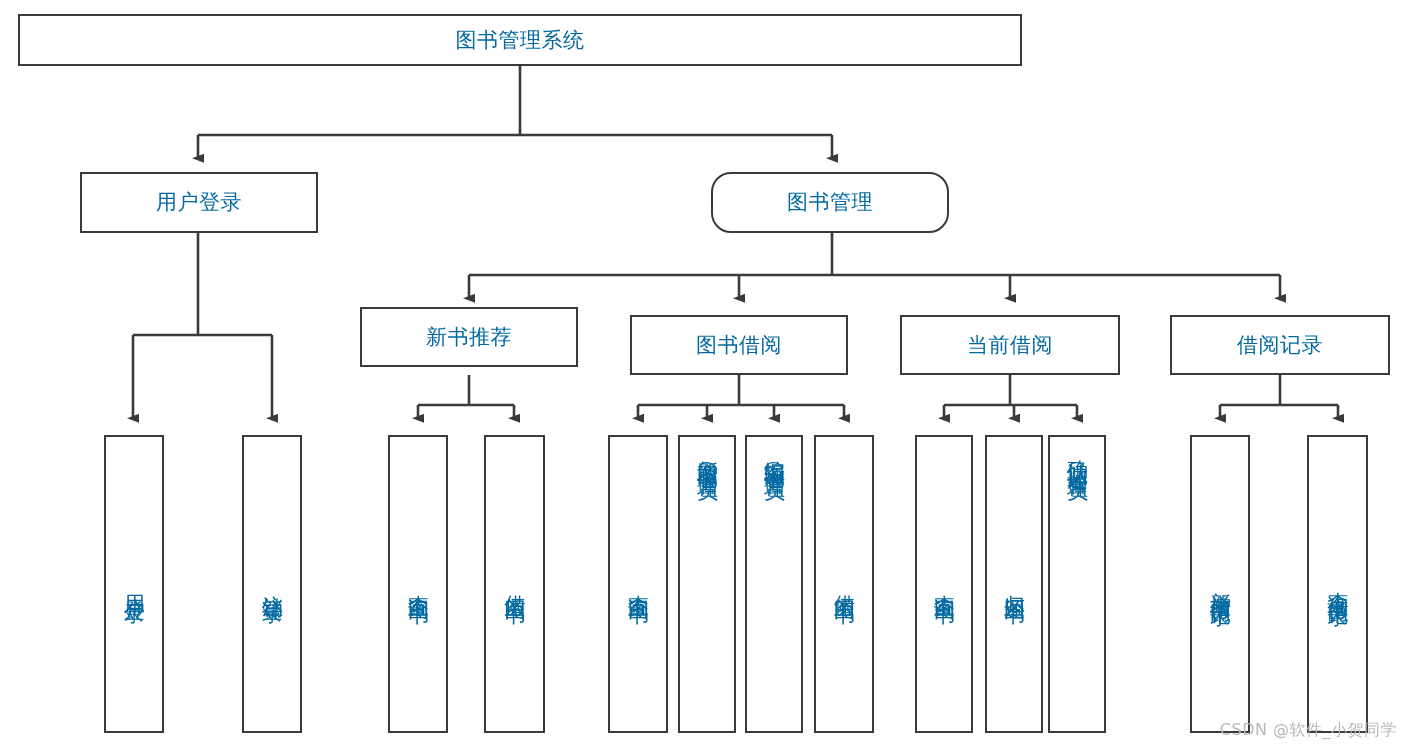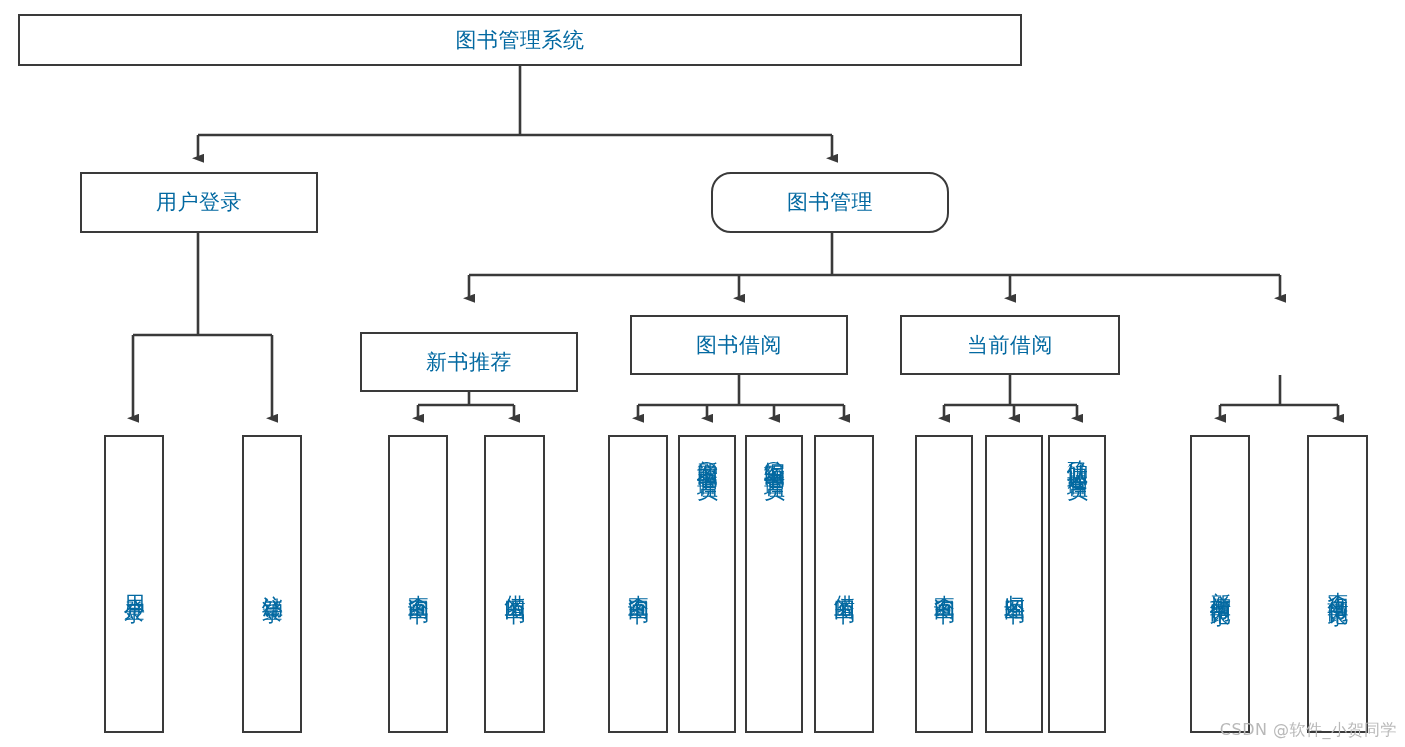--- a/index.html
+++ b/index.html
@@ -134,29 +134,32 @@
     <span class="lbl">图书管理系统</span>
   </div>
 
   <div class="node h" style="left:80px; top:172px; width:238px; height:61px;">
     <span class="lbl">用户登录</span>
   </div>
   <div class="node h" style="left:711px; top:172px; width:238px; height:61px;border-radius:20px;">
     <span class="lbl">图书管理</span>
   </div>
 
-  <div class="node h" style="left:360px; top:332px; width:218px; height:60px;">
+  <div class="node h" style="left:360px; top:307px; width:218px; height:60px;">
     <span class="lbl">新书推荐</span>
   </div>
   <div class="node h" style="left:630px; top:315px; width:218px; height:60px;">
     <span class="lbl">图书借阅</span>
   </div>
   <div class="node h" style="left:900px; top:315px; width:220px; height:60px;text-align:center;">
     <span class="lbl">当前借阅</span>
   </div>
+  <div class="node h" style="left:1170px; top:315px; width:220px; height:60px;">
+    <span class="lbl">借阅记录</span>
+  </div>
 
   <div class="node v mid" style="left:104px; top:435px; width:60px; height:298px;">
     <span class="lbl">用户登录</span>
   </div>
   <div class="node v mid" style="left:242px; top:435px; width:60px; height:298px;">
     <span class="lbl">注销登录</span>
   </div>
 
   <div class="node v mid" style="left:388px; top:435px; width:60px; height:298px;">
     <span class="lbl">查询图书</span>

